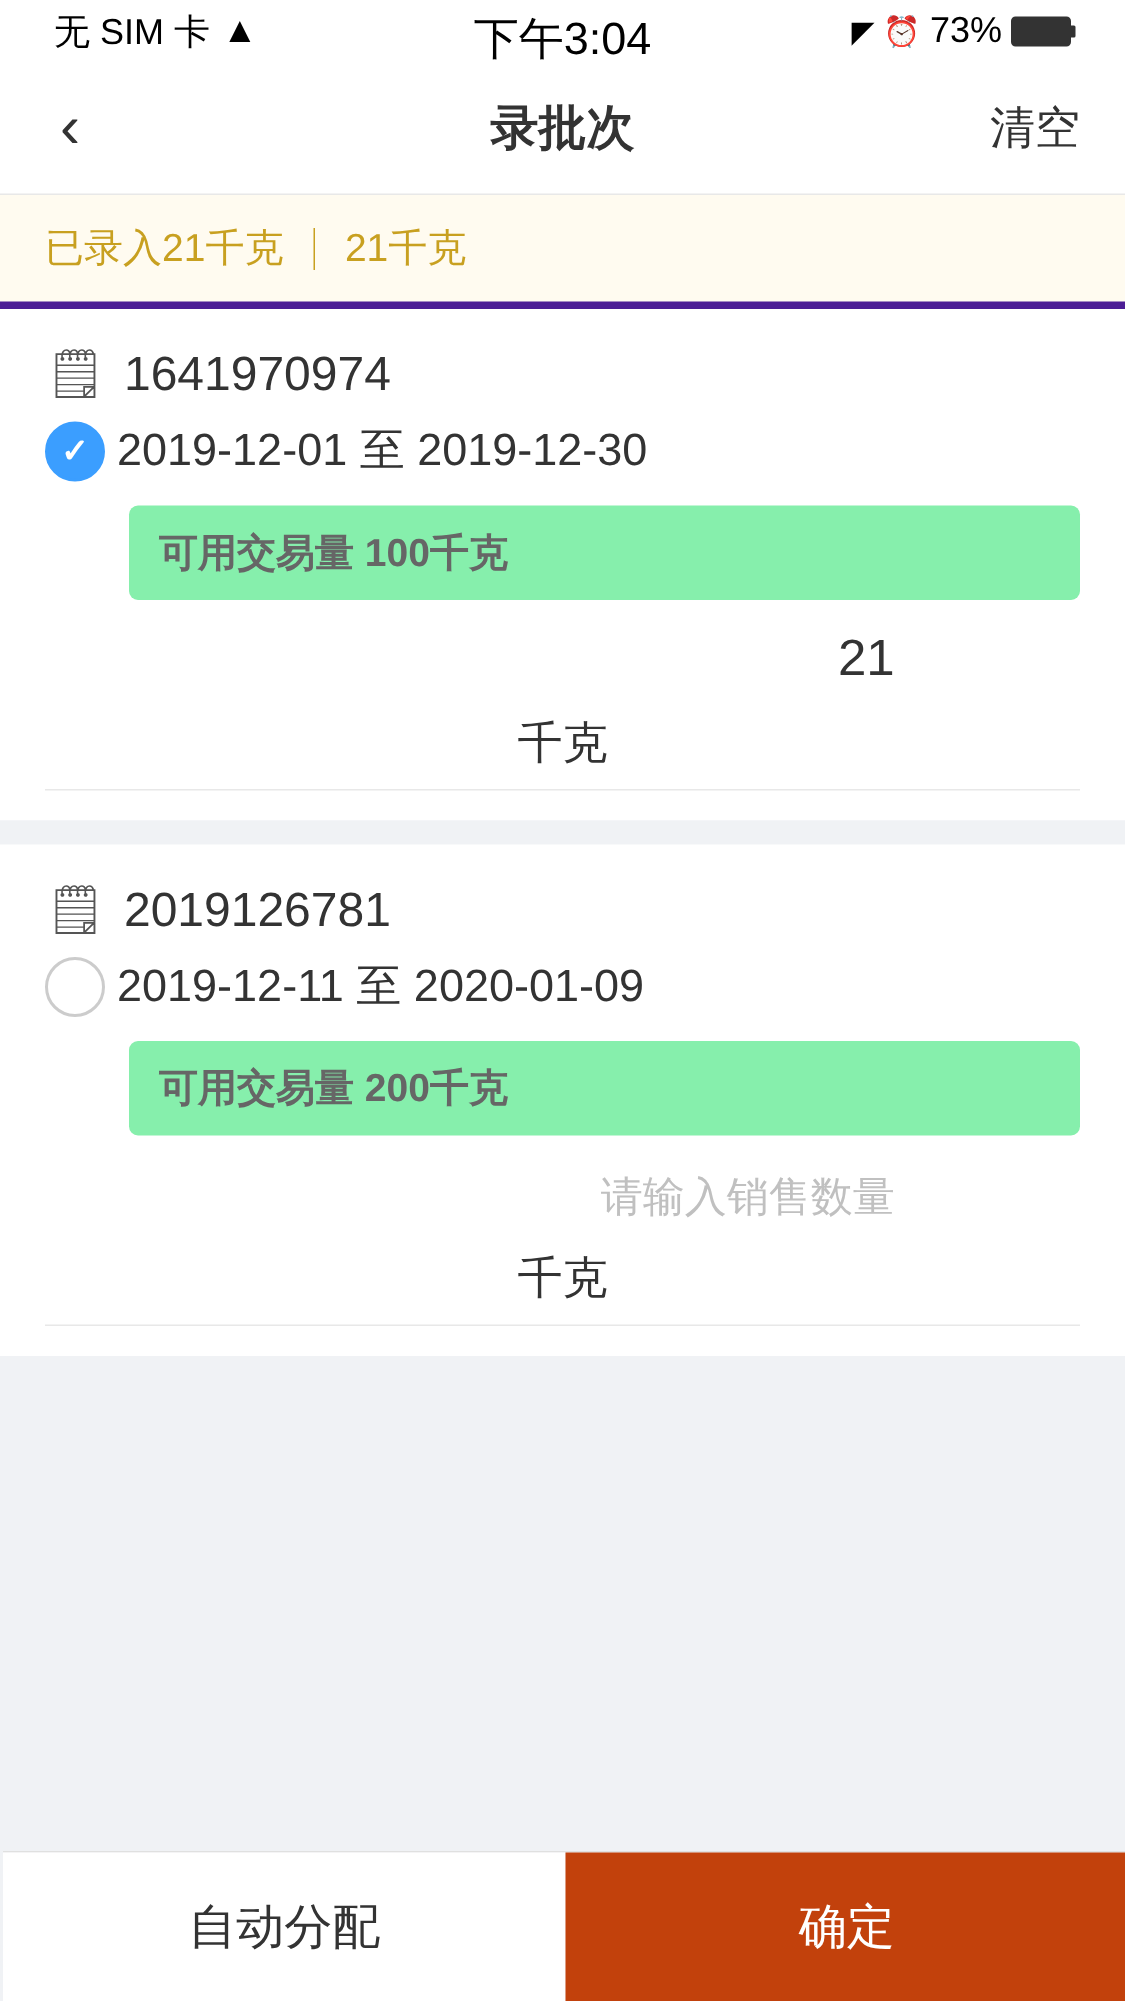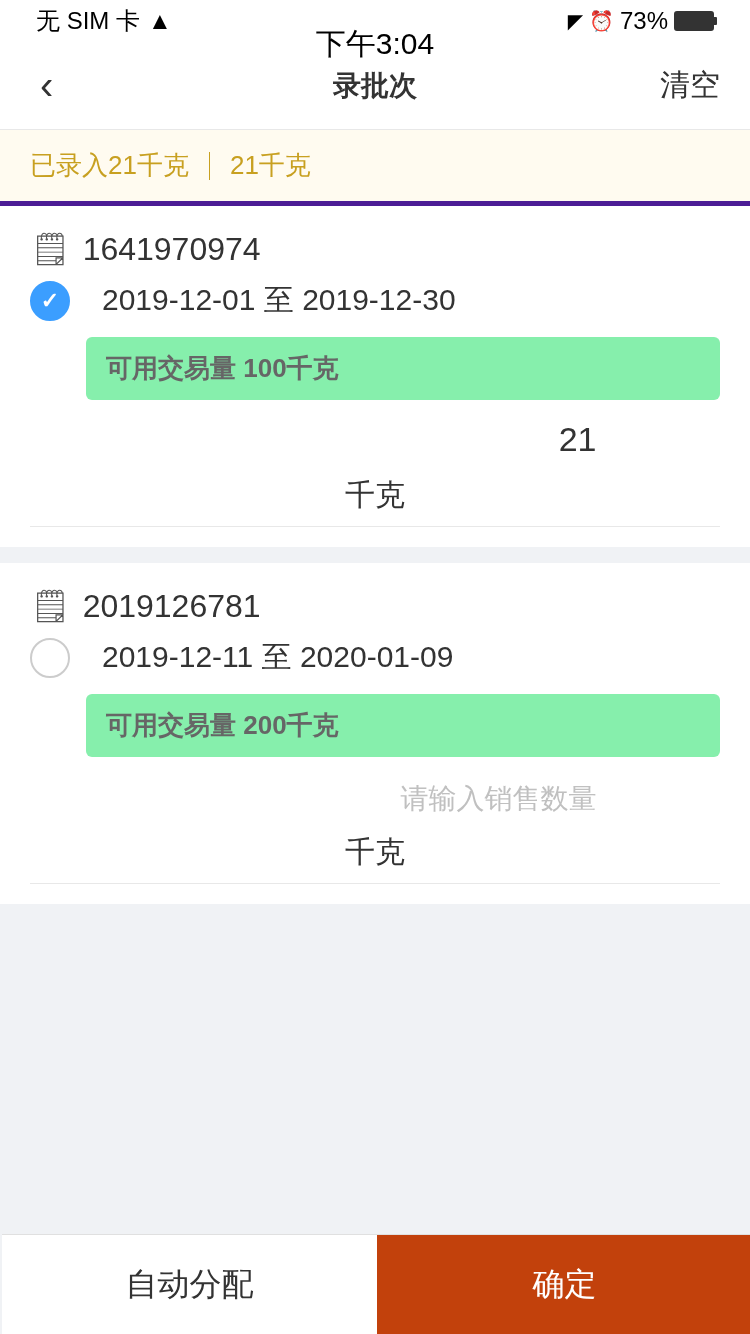--- a/index.html
+++ b/index.html
@@ -28,21 +28,21 @@
       align-items: center;
       gap: 8px;
       font-size: 24px;
     }
     .status-center {
       font-size: 30px;
       font-weight: 500;
       position: absolute;
       left: 50%;
       transform: translateX(-50%);
-      top: 24px;
+      top: 6px;
     }
     .status-right {
       display: flex;
       align-items: center;
       gap: 6px;
       font-size: 24px;
     }
     .battery-icon {
       display: inline-block;
       width: 40px;
@@ -75,21 +75,21 @@
       padding: 0 30px;
       border-bottom: 1px solid #e8e8e8;
     }
     .nav-back {
       font-size: 40px;
       color: #333;
       cursor: pointer;
       padding: 10px;
     }
     .nav-title {
-      font-size: 28px;
+      font-size: 32px;
       font-weight: 600;
       color: #333;
       position: absolute;
       left: 50%;
       transform: translateX(-50%);
     }
     .nav-action {
       font-size: 30px;
       color: #333;
       cursor: pointer;
@@ -139,21 +139,21 @@
     }
     .batch-id {
       font-size: 32px;
       color: #333;
       font-weight: 500;
     }
 
     .batch-date-row {
       display: flex;
       align-items: center;
-      gap: 32px;
+      gap: 8px;
       margin-bottom: 16px;
     }
     .radio-circle {
       width: 40px;
       height: 40px;
       border-radius: 50%;
       border: 2px solid #ccc;
       background: #fff;
       display: flex;
       align-items: center;

